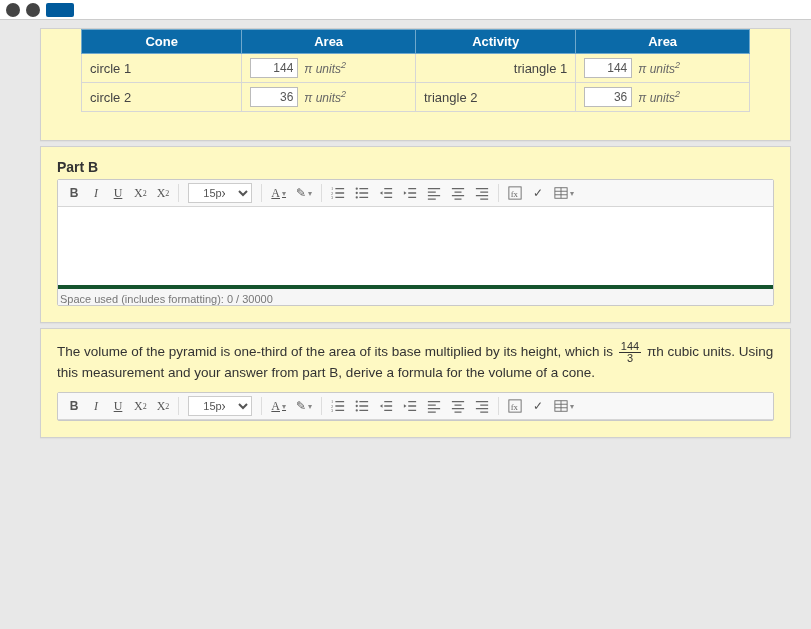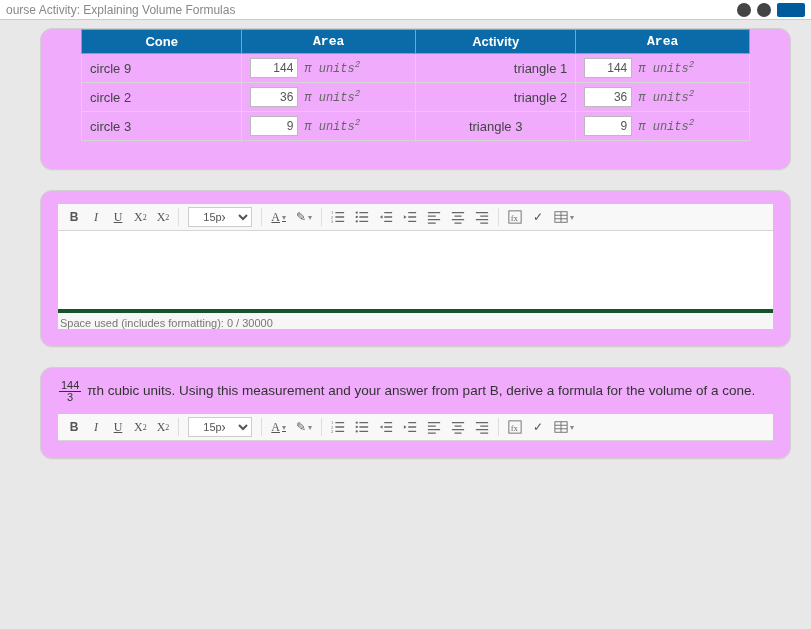--- a/index.html
+++ b/index.html
@@ -23,43 +23,43 @@
     justify-content:space-between;
     align-items:center;
   }
   .top-right-icons { display:flex; gap:6px; align-items:center;}
   .circ-icon { width:14px; height:14px; border-radius:50%; background:#444; }
   .sq-icon { width:28px; height:14px; background:#005a9c; border-radius:2px; }
   .content {
     padding: 8px 20px 0 40px;
   }
   .panel {
-    background: #f0abfc;
+    background: #fef9c3;
     border: 1px solid #d0d0d0;
-    border-radius: 12px;
+    border-radius: 0;
     padding: 12px 16px 16px 16px;
-    margin-bottom: 20px;
+    margin-bottom: 5px;
     box-shadow: 0 1px 1px rgba(0,0,0,0.03);
   }
   .panel.first { padding-top: 0; padding-left: 40px; padding-right:40px; padding-bottom:28px;}
   table.data {
     border-collapse: collapse;
     width: 100%;
     table-layout: fixed;
   }
   table.data th {
     background: #0b6aa8;
     color: #fff;
     font-weight: bold;
     font-size: 13px;
     padding: 4px 8px;
     border: 1px solid #6fa8cc;
     text-align: center;
   }
-  table.data th.area-col { width: 26%; font-family: Liberation Mono, monospace; }
+  table.data th.area-col { width: 26%; }
   table.data th.name-col { width: 24%; }
   table.data td {
     border: 1px solid #d6d6d6;
     padding: 4px 8px;
     font-size: 13px;
     color: #444;
     height: 26px;
     vertical-align: middle;
   }
   .area-cell {
@@ -75,21 +75,20 @@
     text-align: right;
     padding: 1px 4px;
     font-size: 12px;
     color:#555;
   }
   .unit-label {
     font-size: 12px;
     font-style: italic;
     color: #666;
     white-space: nowrap;
-    font-family: Liberation Mono, monospace;
   }
   .unit-label sup { font-size: 9px; }
   .part-title {
     font-weight: bold;
     font-size: 14px;
     margin-bottom: 4px;
   }
   .part-question {
     font-size: 13.5px;
     color: #333;
@@ -156,21 +155,20 @@
     display:inline-block; vertical-align:middle; text-align:center; font-size:11px;
     line-height:1; margin:0 2px;
   }
   .frac .num { display:block; border-bottom:1px solid #333; padding:0 2px;}
   .frac .den { display:block; padding:0 2px;}
 </style>
 </head>
 <body>
 
 <div class="top-bar">
-  <span>ourse Activity: Explaining Volume Formulas</span>
   <span class="top-right-icons">
     <span class="circ-icon"></span>
     <span class="circ-icon"></span>
     <span class="sq-icon"></span>
   </span>
 </div>
 
 <div class="content">
 
   <div class="panel first">
@@ -178,21 +176,21 @@
       <thead>
         <tr>
           <th class="name-col">Cone</th>
           <th class="area-col">Area</th>
           <th class="name-col">Activity</th>
           <th class="area-col">Area</th>
         </tr>
       </thead>
       <tbody>
         <tr>
-          <td>circle 9</td>
+          <td>circle 1</td>
           <td>
             <div class="area-cell">
               <input class="area-input" value="144" style="">
               <span class="unit-label"><span>π units</span><sup>2</sup></span>
             </div>
           </td>
           <td style="text-align:right;">triangle 1</td>
           <td>
             <div class="area-cell">
               <input class="area-input" value="144" style="">
@@ -201,49 +199,34 @@
           </td>
         </tr>
         <tr>
           <td>circle 2</td>
           <td>
             <div class="area-cell">
               <input class="area-input" value="36" style="">
               <span class="unit-label"><span>π units</span><sup>2</sup></span>
             </div>
           </td>
-          <td style="text-align:right;">triangle 2</td>
+          <td style="text-align:left;">triangle 2</td>
           <td>
             <div class="area-cell">
               <input class="area-input" value="36" style="">
               <span class="unit-label"><span>π units</span><sup>2</sup></span>
             </div>
           </td>
         </tr>
-        <tr>
-          <td>circle 3</td>
-          <td>
-            <div class="area-cell">
-              <input class="area-input" value="9" style="">
-              <span class="unit-label"><span>π units</span><sup>2</sup></span>
-            </div>
-          </td>
-          <td style="text-align:center;">triangle 3</td>
-          <td>
-            <div class="area-cell">
-              <input class="area-input" value="9" style="">
-              <span class="unit-label"><span>π units</span><sup>2</sup></span>
-            </div>
-          </td>
-        </tr>
       </tbody>
     </table>
   </div>
 
   <div class="panel">
+    <div class="part-title">Part B</div>
 
     <div class="editor">
       <div class="toolbar">
         <span class="tb bold">B</span>
         <span class="tb italic">I</span>
         <span class="tb underline">U</span>
         <span class="tb">
             <span>X</span>
             <sup>2</sup>
           </span>
@@ -317,20 +300,21 @@
             </svg>
           </span>
       </div>
       <div class="editor-area" contenteditable="true" style=""></div>
       <div class="editor-footer">Space used (includes formatting): 0 / 30000</div>
     </div>
   </div>
 
   <div class="panel">
     <div class="part-question">
+      <span>The volume of the pyramid is one-third of the area of its base multiplied by its height, which is </span>
       <span class="frac"><span class="num">144</span><span class="den">3</span></span>
       <span style="">πh</span>
       <span> cubic units. Using this measurement and your answer from part B, derive a formula for the volume of a cone.</span>
     </div>
 
     <div class="editor">
       <div class="toolbar">
         <span class="tb bold">B</span>
         <span class="tb italic">I</span>
         <span class="tb underline">U</span>

